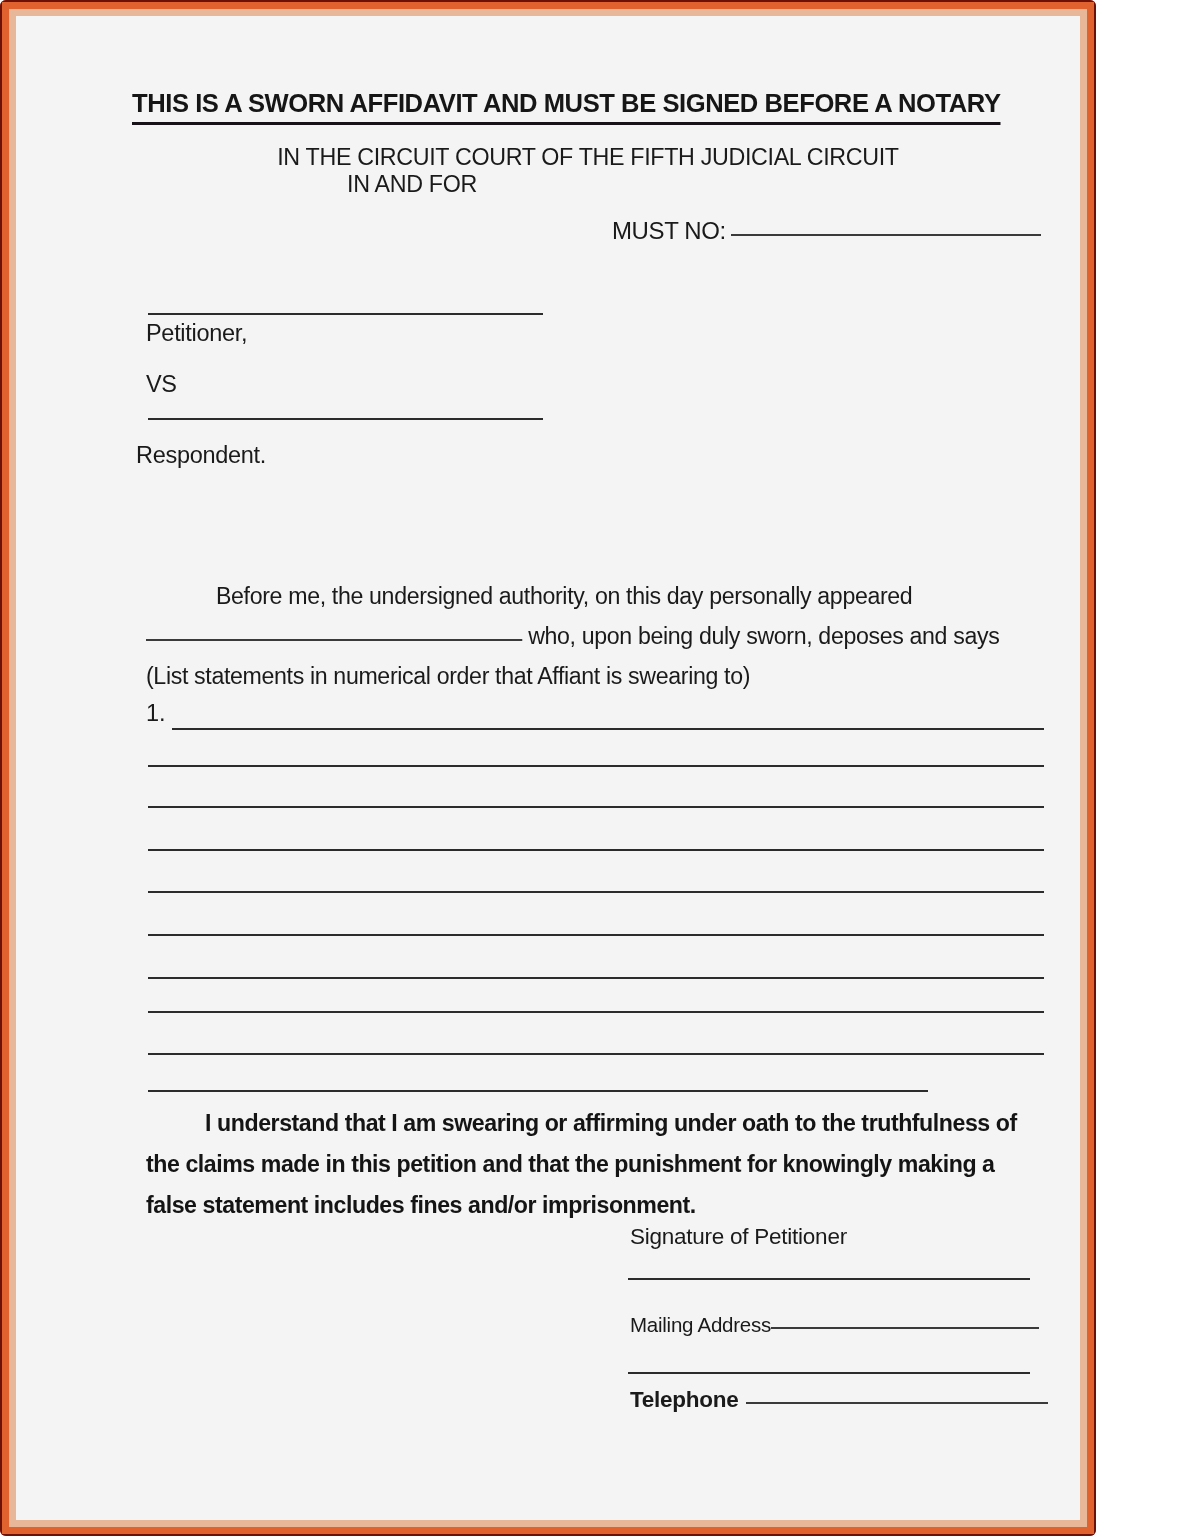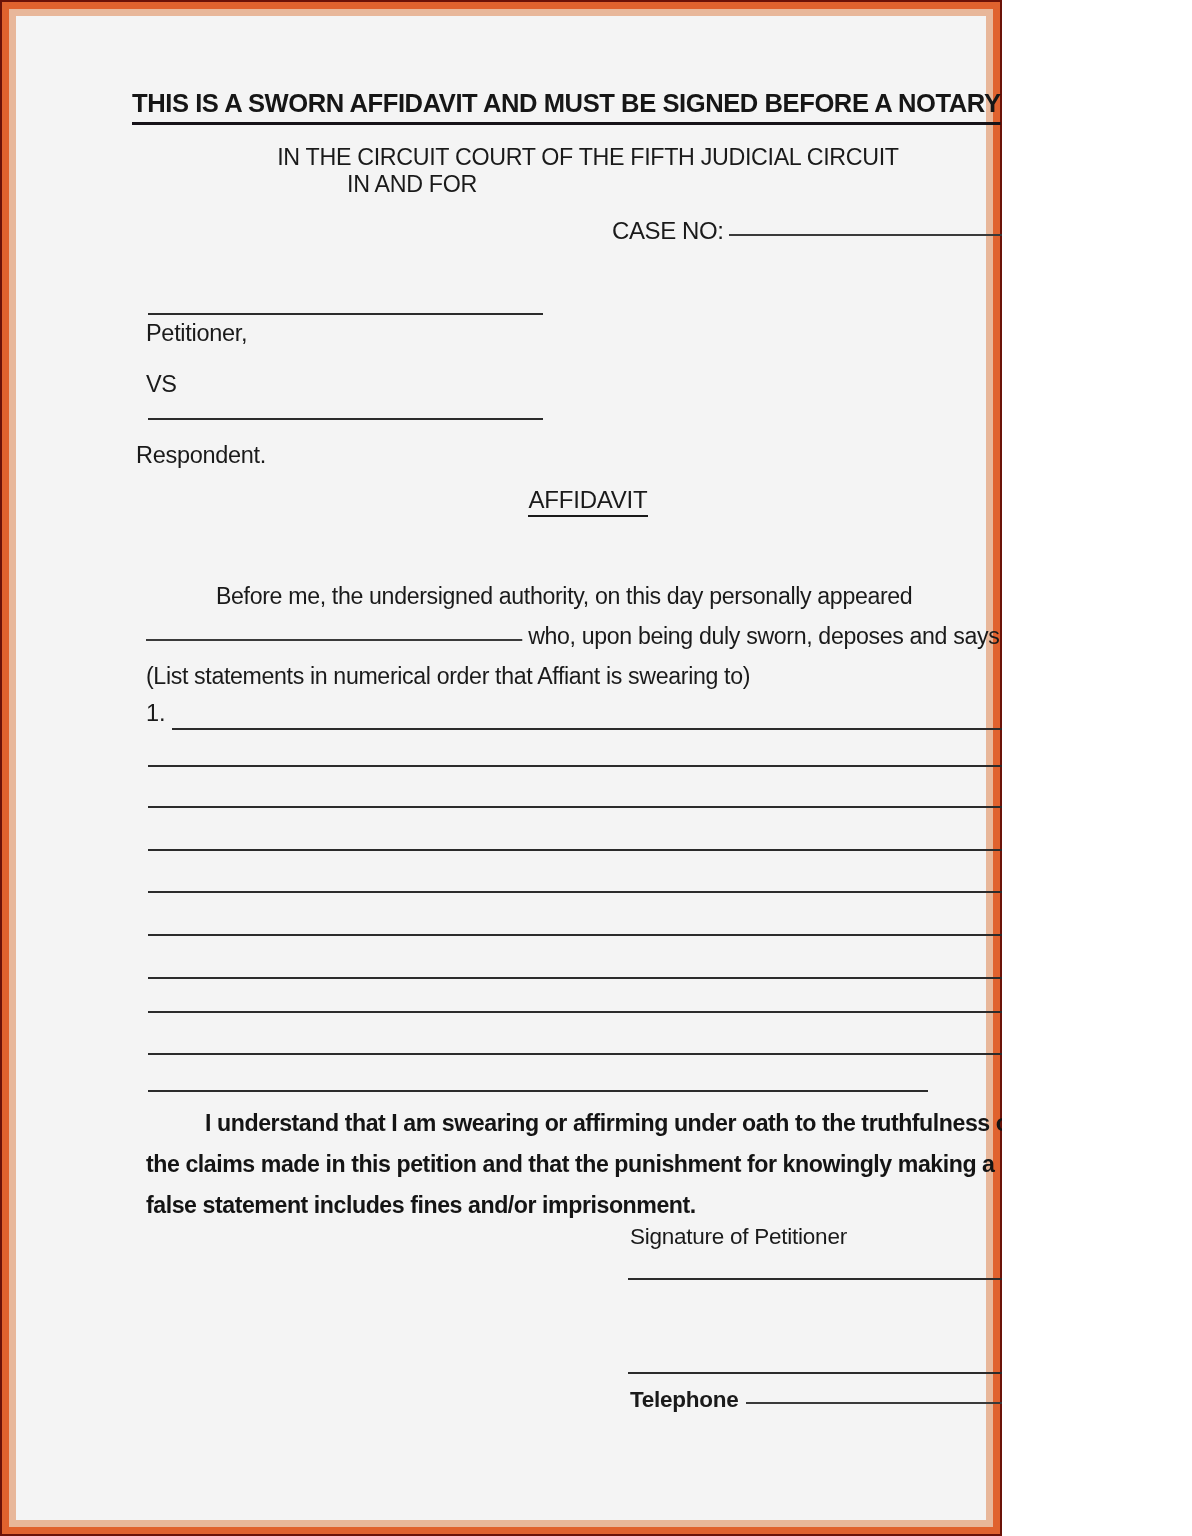--- a/index.html
+++ b/index.html
@@ -8,25 +8,26 @@
     padding: 0;
     background: #ffffff;
   }
   body {
     font-family: "Liberation Sans", sans-serif;
   }
 
   
   .page {
     position: relative;
-    width: 1002px;
+    width: 1096px;
     height: 1536px;
     box-sizing: border-box;
     background: #ef4444;
     overflow: hidden;
+    border-radius: 6px;
   }
   .border-outer {
     position: absolute;
     inset: 0;
     border: 2px solid #6b1208;
     box-sizing: border-box;
     pointer-events: none;
   }
   .border-orange {
     position: absolute;
@@ -194,34 +195,31 @@
   <div class="paper"></div>
 
   <div class="doc-title">
     <span class="ul">THIS IS A SWORN AFFIDAVIT AND MUST BE SIGNED BEFORE A NOTARY</span>
   </div>
 
   <div class="court-line l1">IN THE CIRCUIT COURT OF THE FIFTH JUDICIAL CIRCUIT</div>
   <div class="court-line l2">IN AND FOR</div>
 
   <div class="case-no">
-    <span>CASE NO:</span><span class="rule"></span>
+    <span>MUST NO:</span><span class="rule"></span>
   </div>
 
   <div class="rule-line" style="left:148px; top:313px; width:395px;"></div>
   <div class="party-label" style="left:146px; top:320px;">Petitioner,</div>
 
   <div class="party-label" style="left:146px; top:371px;">VS</div>
 
   <div class="rule-line" style="left:148px; top:418px; width:395px;"></div>
   <div class="party-label" style="left:136px; top:425px;margin-top:17px;">Respondent.</div>
 
-  <div class="affidavit-heading">
-    <span>AFFIDAVIT</span>
-  </div>
 
   <div class="body-line" style="left:216px; top:583px;">Before me, the undersigned authority, on this day personally appeared</div>
 
   <div class="body-line" style="left:146px; top:623px;">
     <span class="blank-inline" style="width:382px;"></span><span style="margin-left:6px;">who, upon being duly sworn, deposes and says</span>
   </div>
 
   <div class="body-line" style="left:146px; top:663px;">(List statements in numerical order that Affiant is swearing to)</div>
 
   <div class="item-number">1.</div>
@@ -235,20 +233,23 @@
   <div class="rule-line" style="left:148px; top:977px; width:896px;"></div>
   <div class="rule-line" style="left:148px; top:1011px; width:896px;"></div>
   <div class="rule-line" style="left:148px; top:1053px; width:896px;"></div>
   <div class="rule-line" style="left:148px; top:1090px; width:780px;"></div>
 
   <div class="oath">I understand that I am swearing or affirming under oath to the truthfulness of the claims made in this petition and that the punishment for knowingly making a false statement includes fines and/or imprisonment.</div>
 
   <div class="rule-line" style="left:628px; top:1278px; width:402px;"></div>
   <div class="sig-label" style="left:630px; top:1224px;">Signature of Petitioner</div>
 
+  <div class="sig-label small" style="left:630px; top:1313px;">
+    <span>Mailing Address</span><span class="rule" style="width:268px;"></span>
+  </div>
 
   <div class="rule-line" style="left:628px; top:1372px; width:402px;"></div>
 
   <div class="sig-label" style="left:630px; top:1387px;font-weight:bold;">
     <span>Telephone</span><span class="rule" style="width:302px; margin-left:7px;"></span>
   </div>
 
 </div>
 
 </body></html>

